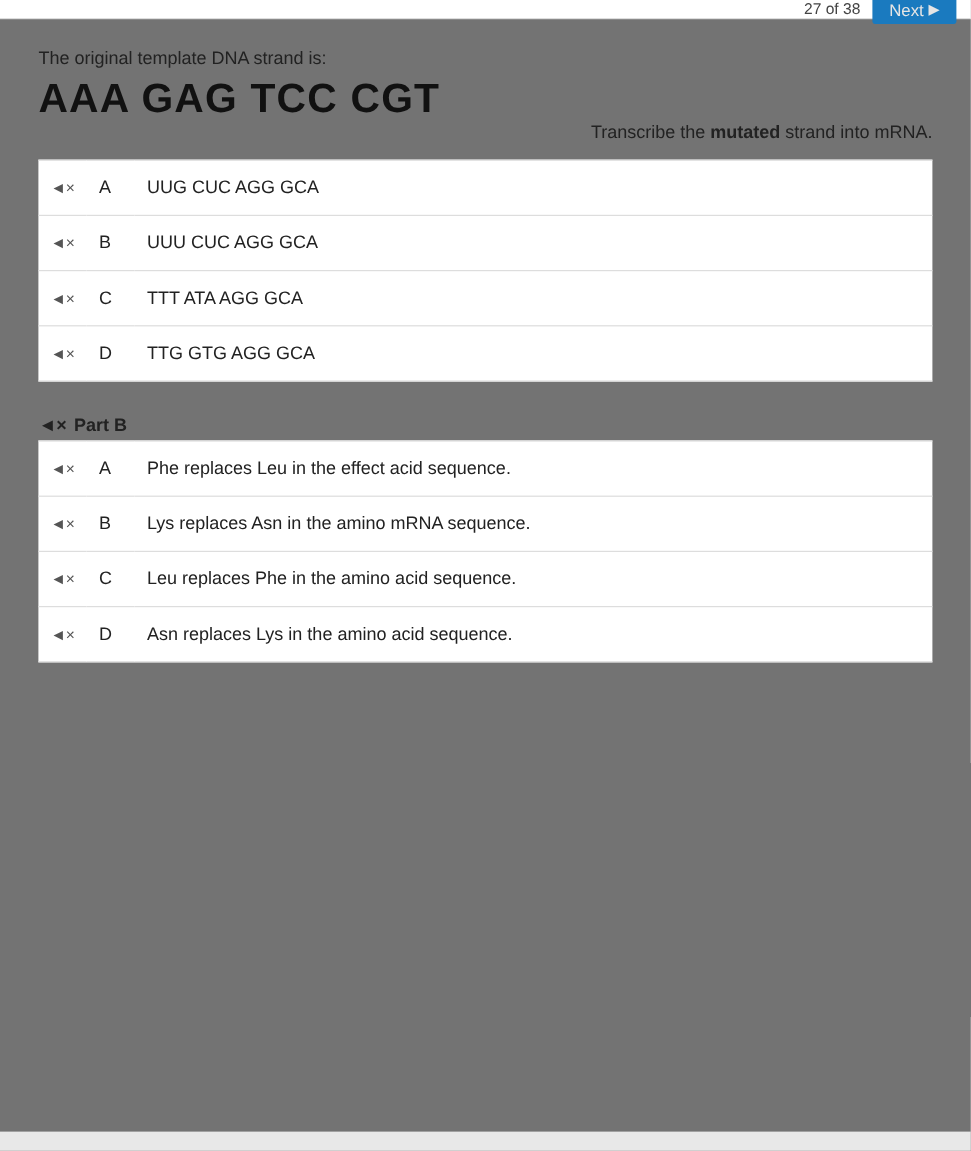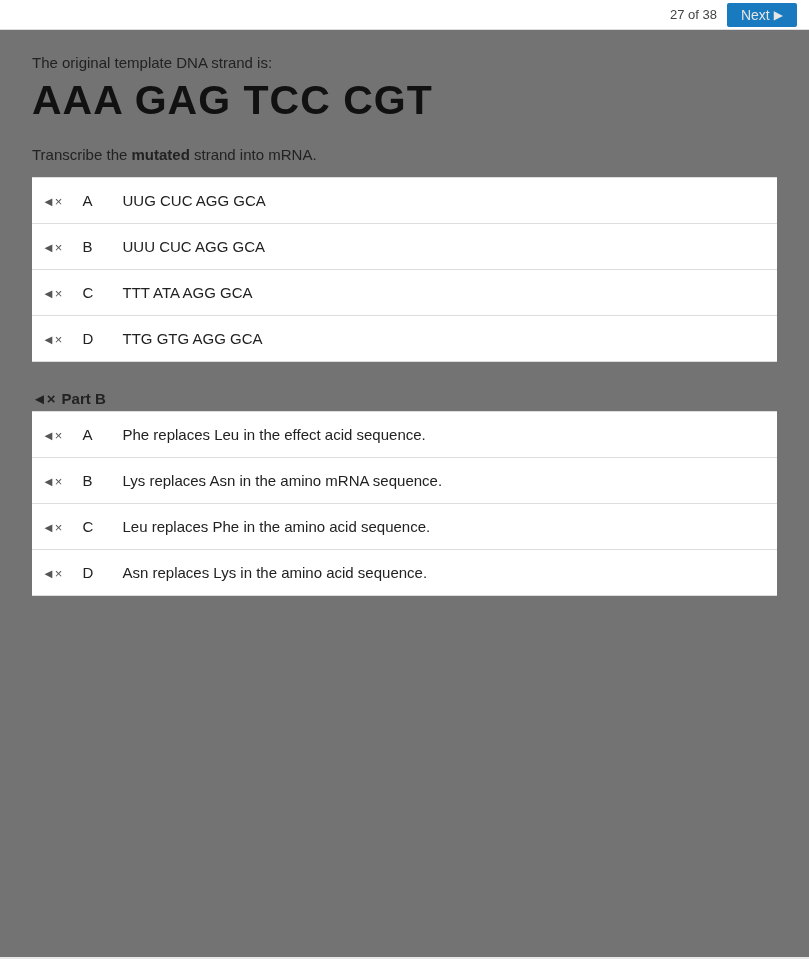--- a/index.html
+++ b/index.html
@@ -9,21 +9,21 @@
       min-height: 959px;
       width: 809px;
     }
     .top-bar {
       display: flex;
       justify-content: flex-end;
       align-items: center;
       background: #fff;
       padding: 6px 12px;
       border-bottom: 1px solid #ddd;
-      height: 30px;
+      height: 16px;
     }
     .progress-text {
       font-size: 13px;
       color: #444;
       margin-right: 10px;
     }
     .next-button {
       background: #1a7abf;
       color: #e5e5e5;
       border: none;
@@ -54,30 +54,30 @@
       color: #111;
       margin-bottom: 18px;
       letter-spacing: 1px;
     }
     .mutated-label {
       font-size: 15px;
       color: #222;
       margin-bottom: 6px;
     }
     .mutated-strand {
-      font-size: 41px;
+      font-size: 34px;
       font-weight: bold;
       color: #111;
-      margin-bottom: 22px;
       letter-spacing: 1px;
     }
     .instruction {
       font-size: 15px;
       color: #222;
       margin-bottom: 14px;
+      text-align: right;
     }
     .instruction strong {
       font-weight: bold;
     }
     .options-table {
       width: 100%;
       border-collapse: collapse;
       margin-bottom: 28px;
       background: #fff;
     }

